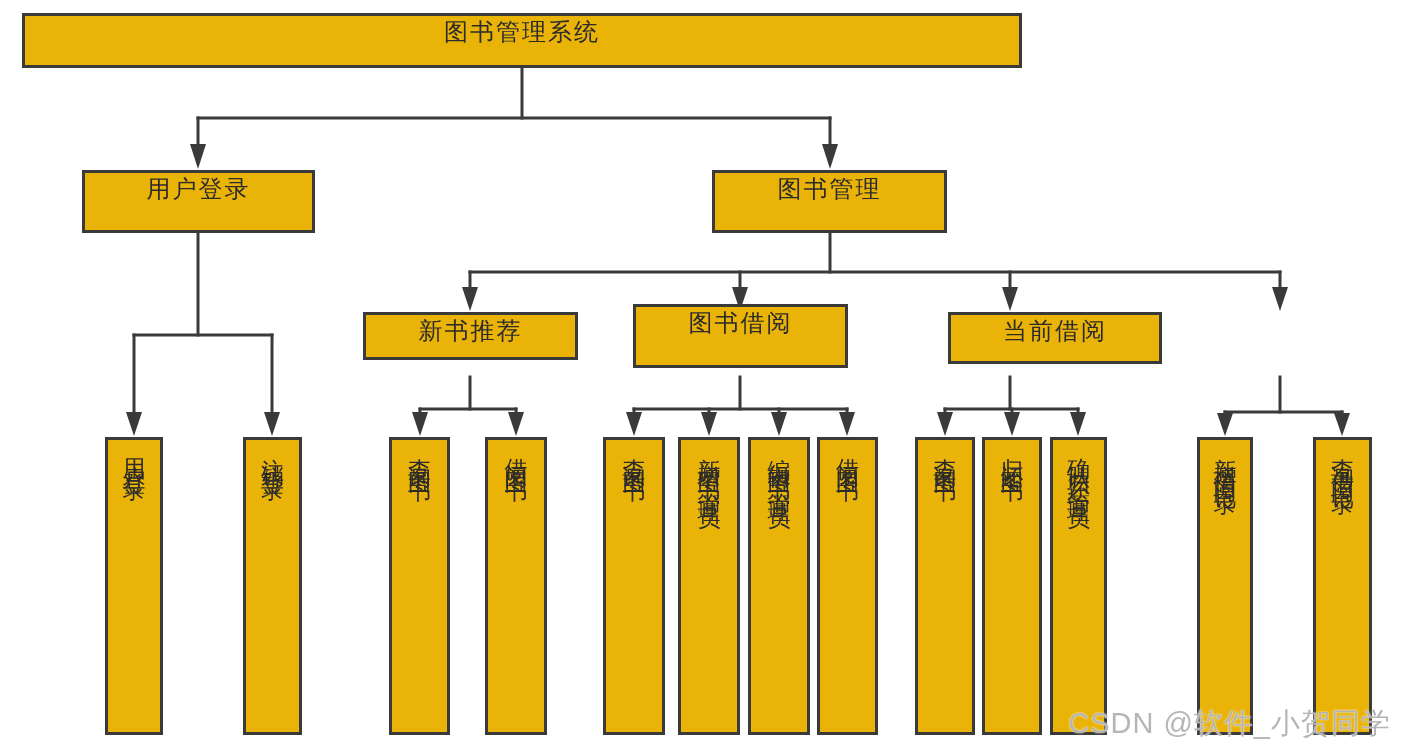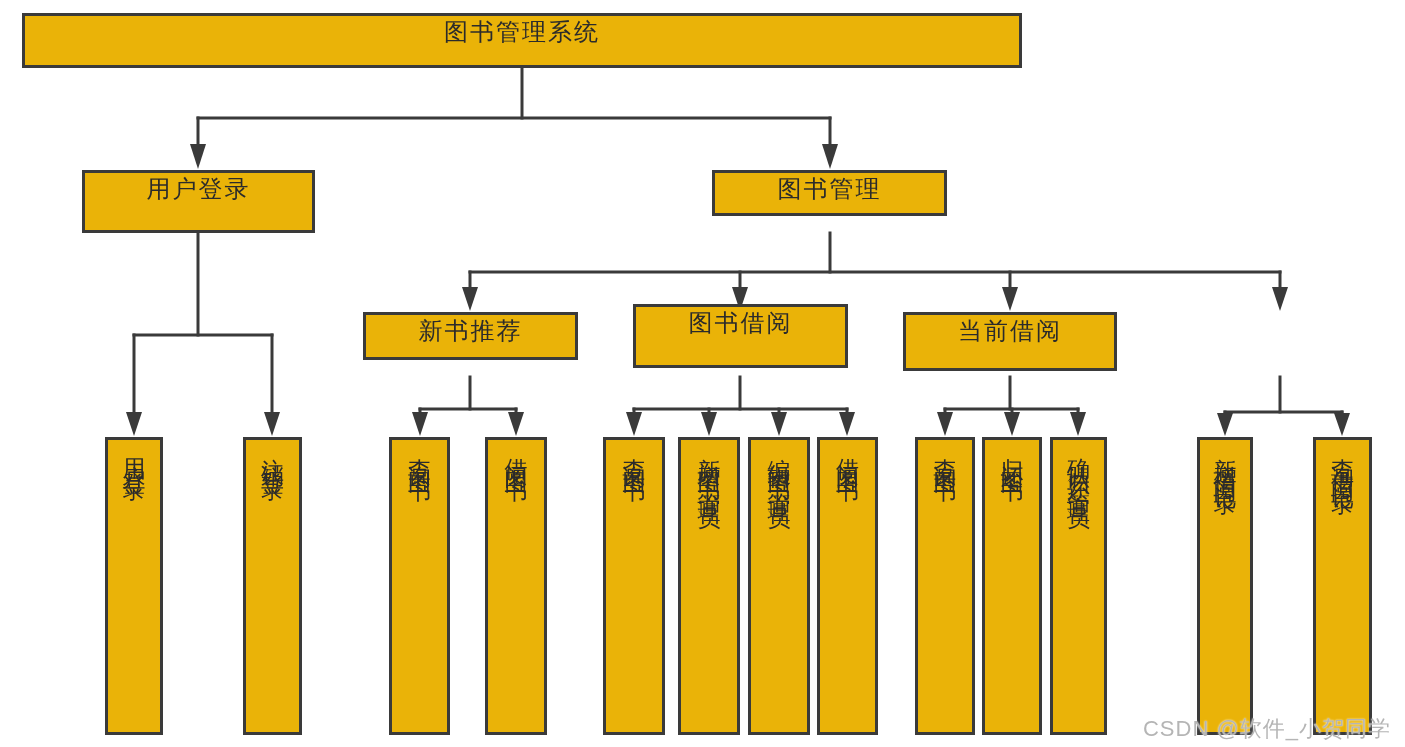--- a/index.html
+++ b/index.html
@@ -38,21 +38,21 @@
     text-orientation: mixed;
     font-size: 23px;
     letter-spacing: 7px;
     line-height: 1;
     white-space: nowrap;
   }
   .watermark {
     position: absolute;
     right: 14px;
     bottom: 3px;
-    font-size: 22px;
+    font-size: 29px;
     color: #b5b5b5;
     letter-spacing: 1px;
     white-space: nowrap;
     z-index: 10;
     text-shadow: 0 0 2px #ffffff;
   }
 </style>
 </head>
 <body>
 
@@ -122,31 +122,31 @@
     </g>
   </svg>
 
   <div class="node" style="left:22px; top:13px; width:1000px; height:55px;">
     <span class="hlabel">图书管理系统</span>
   </div>
 
   <div class="node" style="left:82px; top:170px; width:233px; height:63px;">
     <span class="hlabel">用户登录</span>
   </div>
-  <div class="node" style="left:712px; top:170px; width:235px; height:46px;">
+  <div class="node" style="left:712px; top:170px; width:235px; height:63px;">
     <span class="hlabel">图书管理</span>
   </div>
 
   <div class="node" style="left:363px; top:312px; width:215px; height:48px;">
     <span class="hlabel">新书推荐</span>
   </div>
   <div class="node" style="left:633px; top:304px; width:215px; height:64px;">
     <span class="hlabel">图书借阅</span>
   </div>
-  <div class="node" style="left:903px; top:312px; width:214px; height:59px;font-family:Liberation Serif, serif;">
+  <div class="node" style="left:948px; top:312px; width:214px; height:52px;font-family:Liberation Serif, serif;">
     <span class="hlabel">当前借阅</span>
   </div>
 
   <div class="node leaf" style="left:105px; width:58px;">
     <span class="vlabel">用户登录</span>
   </div>
   <div class="node leaf" style="left:243px; width:59px;">
     <span class="vlabel">注销登录</span>
   </div>
 

